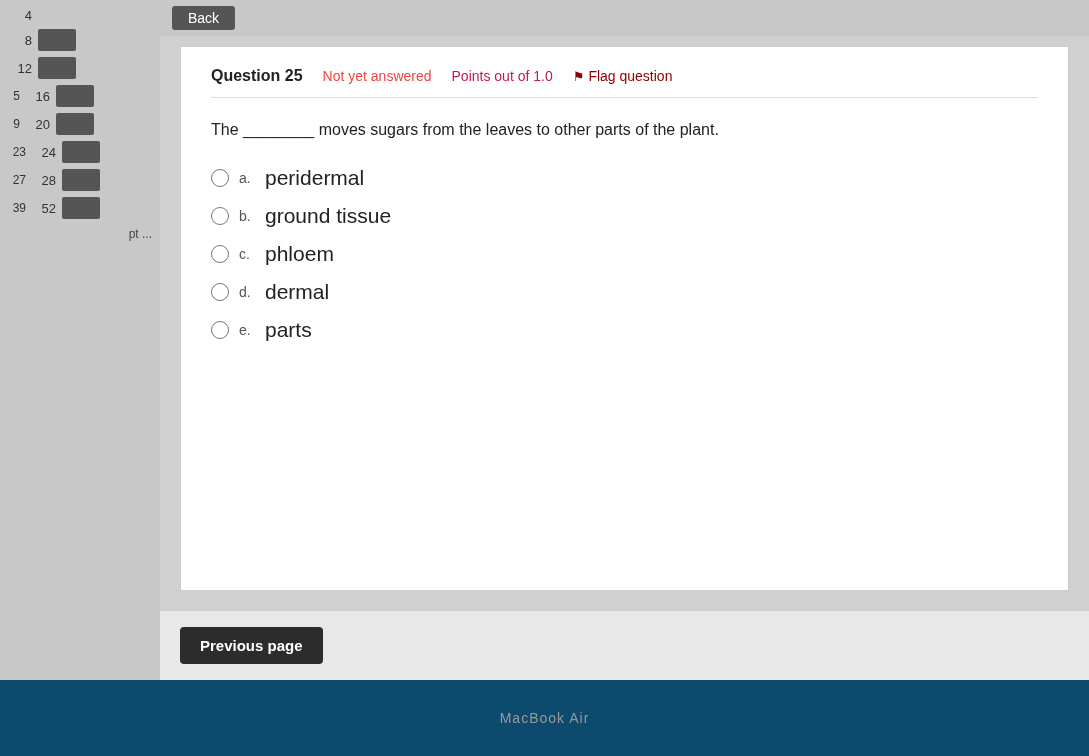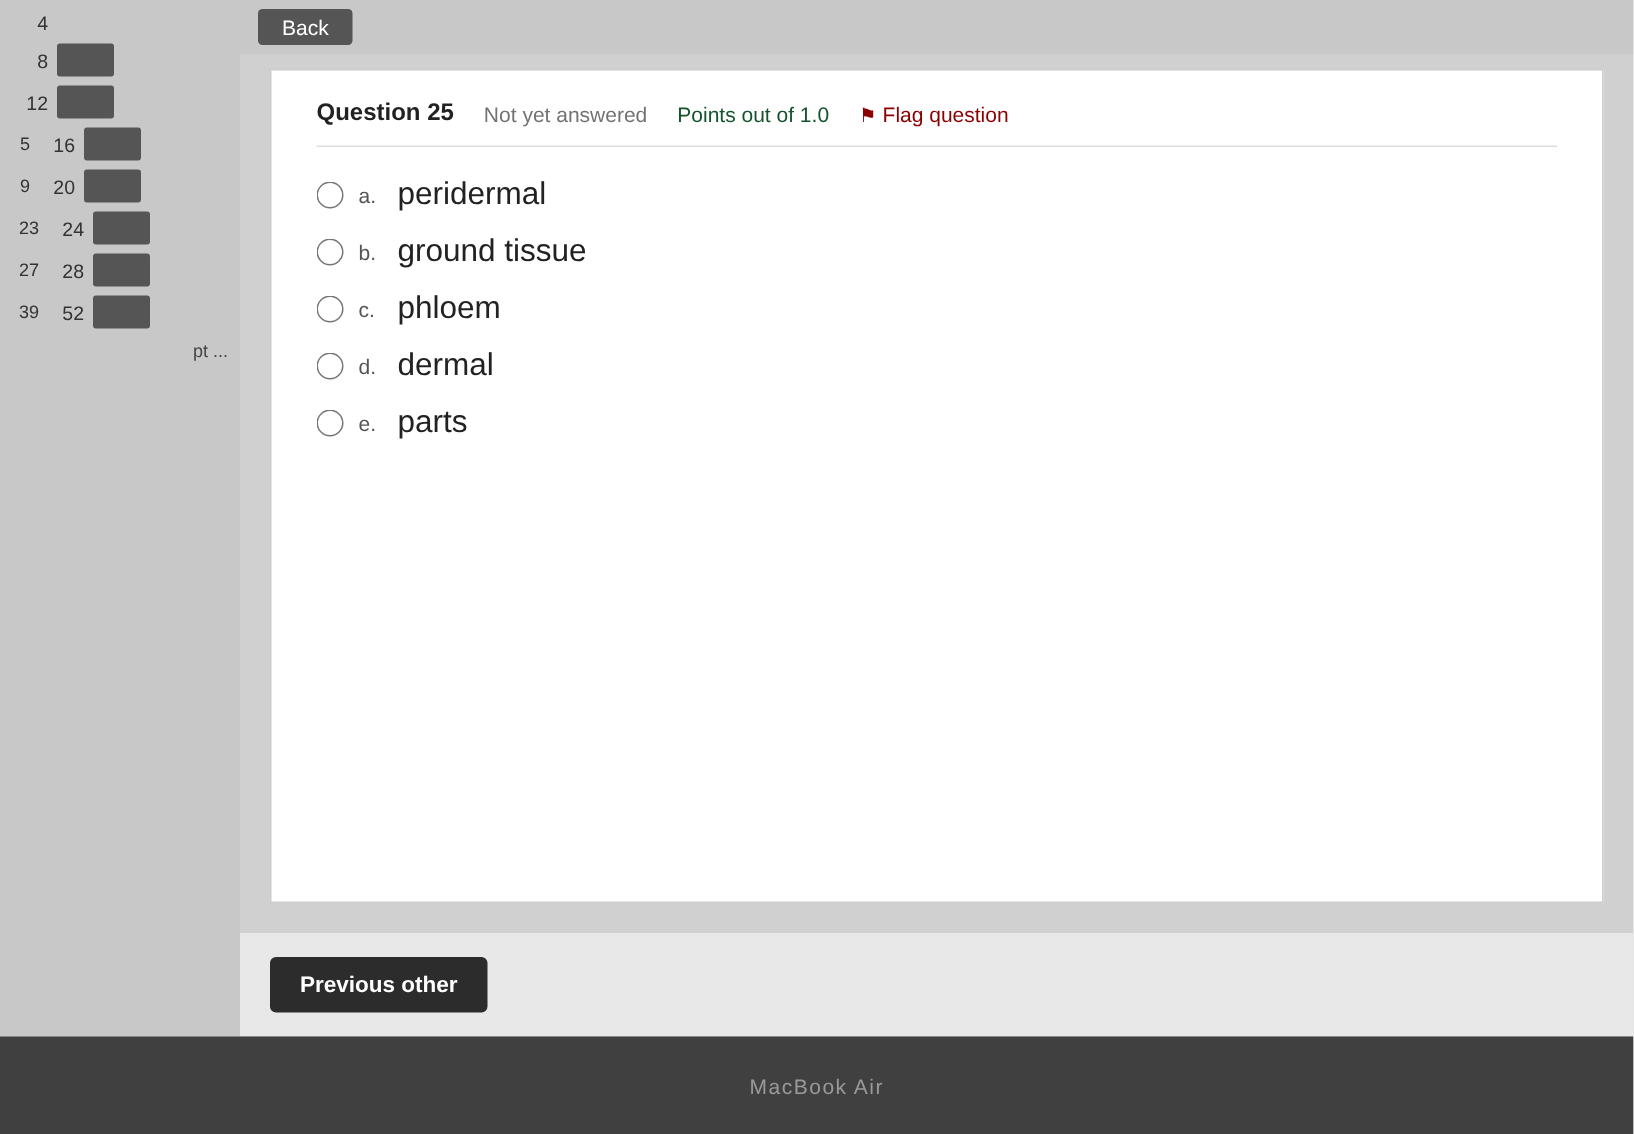--- a/index.html
+++ b/index.html
@@ -96,26 +96,26 @@
     }
 
     .question-label {
       font-weight: bold;
       font-size: 16px;
       color: #222;
     }
 
     .question-status {
       font-size: 14px;
-      color: #737373;
+      color: #ef4444;
     }
 
     .question-points {
       font-size: 14px;
-      color: #14532d;
+      color: #be185d;
     }
 
     .flag-question {
       font-size: 14px;
       color: #8b0000;
       cursor: pointer;
       display: flex;
       align-items: center;
       gap: 4px;
     }
@@ -179,22 +179,22 @@
       border: none;
       padding: 10px 20px;
       font-size: 15px;
       font-weight: bold;
       border-radius: 4px;
       cursor: pointer;
     }
 
     
     .mac-bar {
-      background: #404040;
-      height: 65px;
+      background: #0c4a6e;
+      height: 76px;
       display: flex;
       align-items: center;
       justify-content: center;
     }
 
     .mac-label {
       color: #999;
       font-size: 14px;
       letter-spacing: 1px;
     }
@@ -273,20 +273,21 @@
         <div class="question-header">
           <span class="question-label">Question 25</span>
           <span class="question-status">Not yet answered</span>
           <span class="question-points">Points out of 1.0</span>
           <span class="flag-question">
             <span class="flag-icon">⚑</span>
             <span>Flag question</span>
           </span>
         </div>
 
+        <div class="question-text">The ________ moves sugars from the leaves to other parts of the plant.</div>
 
         <div class="answer-options">
 
           <label class="answer-option">
             <input type="radio" name="question25" style="">
             <span class="option-letter">a.</span>
             <span class="option-text">peridermal</span>
           </label>
 
           <label class="answer-option">
@@ -310,21 +311,21 @@
           <label class="answer-option">
             <input type="radio" name="question25" style="">
             <span class="option-letter">e.</span>
             <span class="option-text">parts</span>
           </label>
 
         </div>
       </div>
 
       <div class="bottom-area">
-        <button class="prev-page-button">Previous other</button>
+        <button class="prev-page-button">Previous page</button>
       </div>
     </div>
   </div>
 </div>
 
 <div class="mac-bar">
   <span class="mac-label">MacBook Air</span>
 </div>
 
 </body></html>

